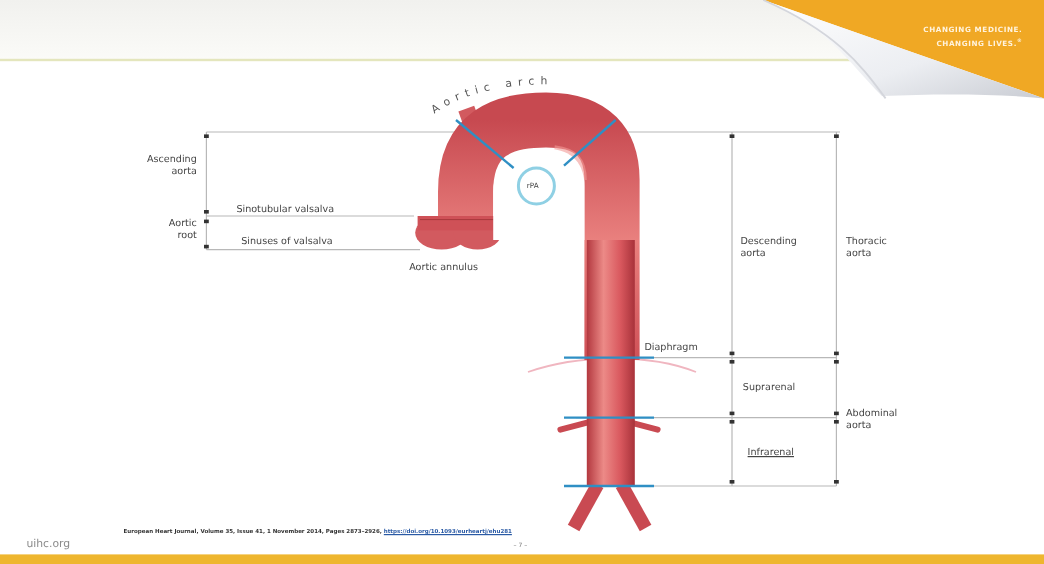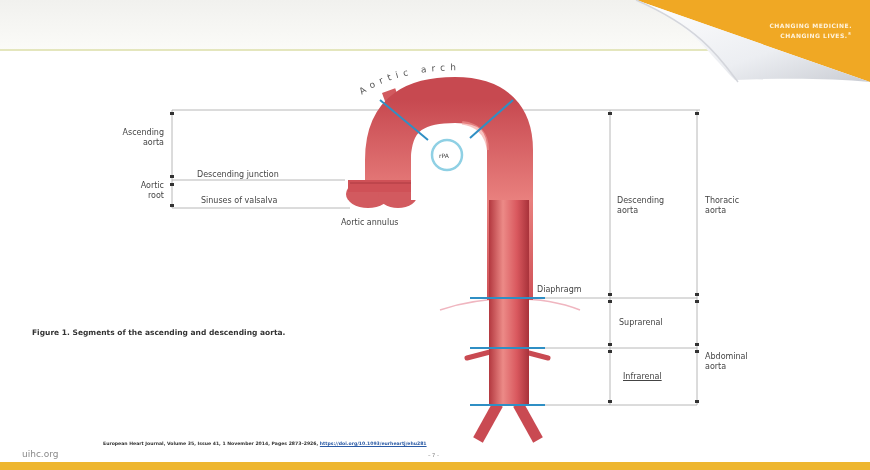--- a/index.html
+++ b/index.html
@@ -132,43 +132,42 @@
   </svg>
 
   <div class="lbl r" style="left:104px; top:128px; width:60px;">
     <div>Ascending</div>
     <div>aorta</div>
   </div>
   <div class="lbl r" style="left:104px; top:181px; width:60px;">
     <div>Aortic</div>
     <div>root</div>
   </div>
-  <div class="lbl" style="left:197px; top:170px;">Descending junction</div>
+  <div class="lbl" style="left:197px; top:170px;">Sinotubular valsalva</div>
   <div class="lbl" style="left:201px; top:196px;">Sinuses of valsalva</div>
   <div class="lbl" style="left:341px; top:218px;">Aortic annulus</div>
   <div class="lbl" style="left:439px; top:151px; font-size:6px;">rPA</div>
   <div class="lbl" style="left:537px; top:285px;">Diaphragm</div>
 
   <div class="lbl" style="left:617px; top:196px;">
     <div>Descending</div>
     <div>aorta</div>
   </div>
   <div class="lbl" style="left:705px; top:196px;">
     <div>Thoracic</div>
     <div>aorta</div>
   </div>
   <div class="lbl" style="left:619px; top:318px;">Suprarenal</div>
   <div class="lbl" style="left:623px; top:372px;text-decoration:underline;">Infrarenal</div>
-  <div class="lbl" style="left:705px; top:352px;">
+  <div class="lbl" style="left:705px; top:340px;">
     <div>Abdominal</div>
     <div>aorta</div>
   </div>
 
   <div class="caption">
-    <div>Figure 1. Segments of the ascending and descending aorta.</div>
   </div>
 
   <div class="citation">
     <span>European Heart Journal, Volume 35, Issue 41, 1 November 2014, Pages 2873–2926, </span><a>https://doi.org/10.1093/eurheartj/ehu281</a>
   </div>
   <div class="pagenum">– 7 –</div>
   <div class="site">uihc.org</div>
 
 
   <div class="bottom-bar"></div>

